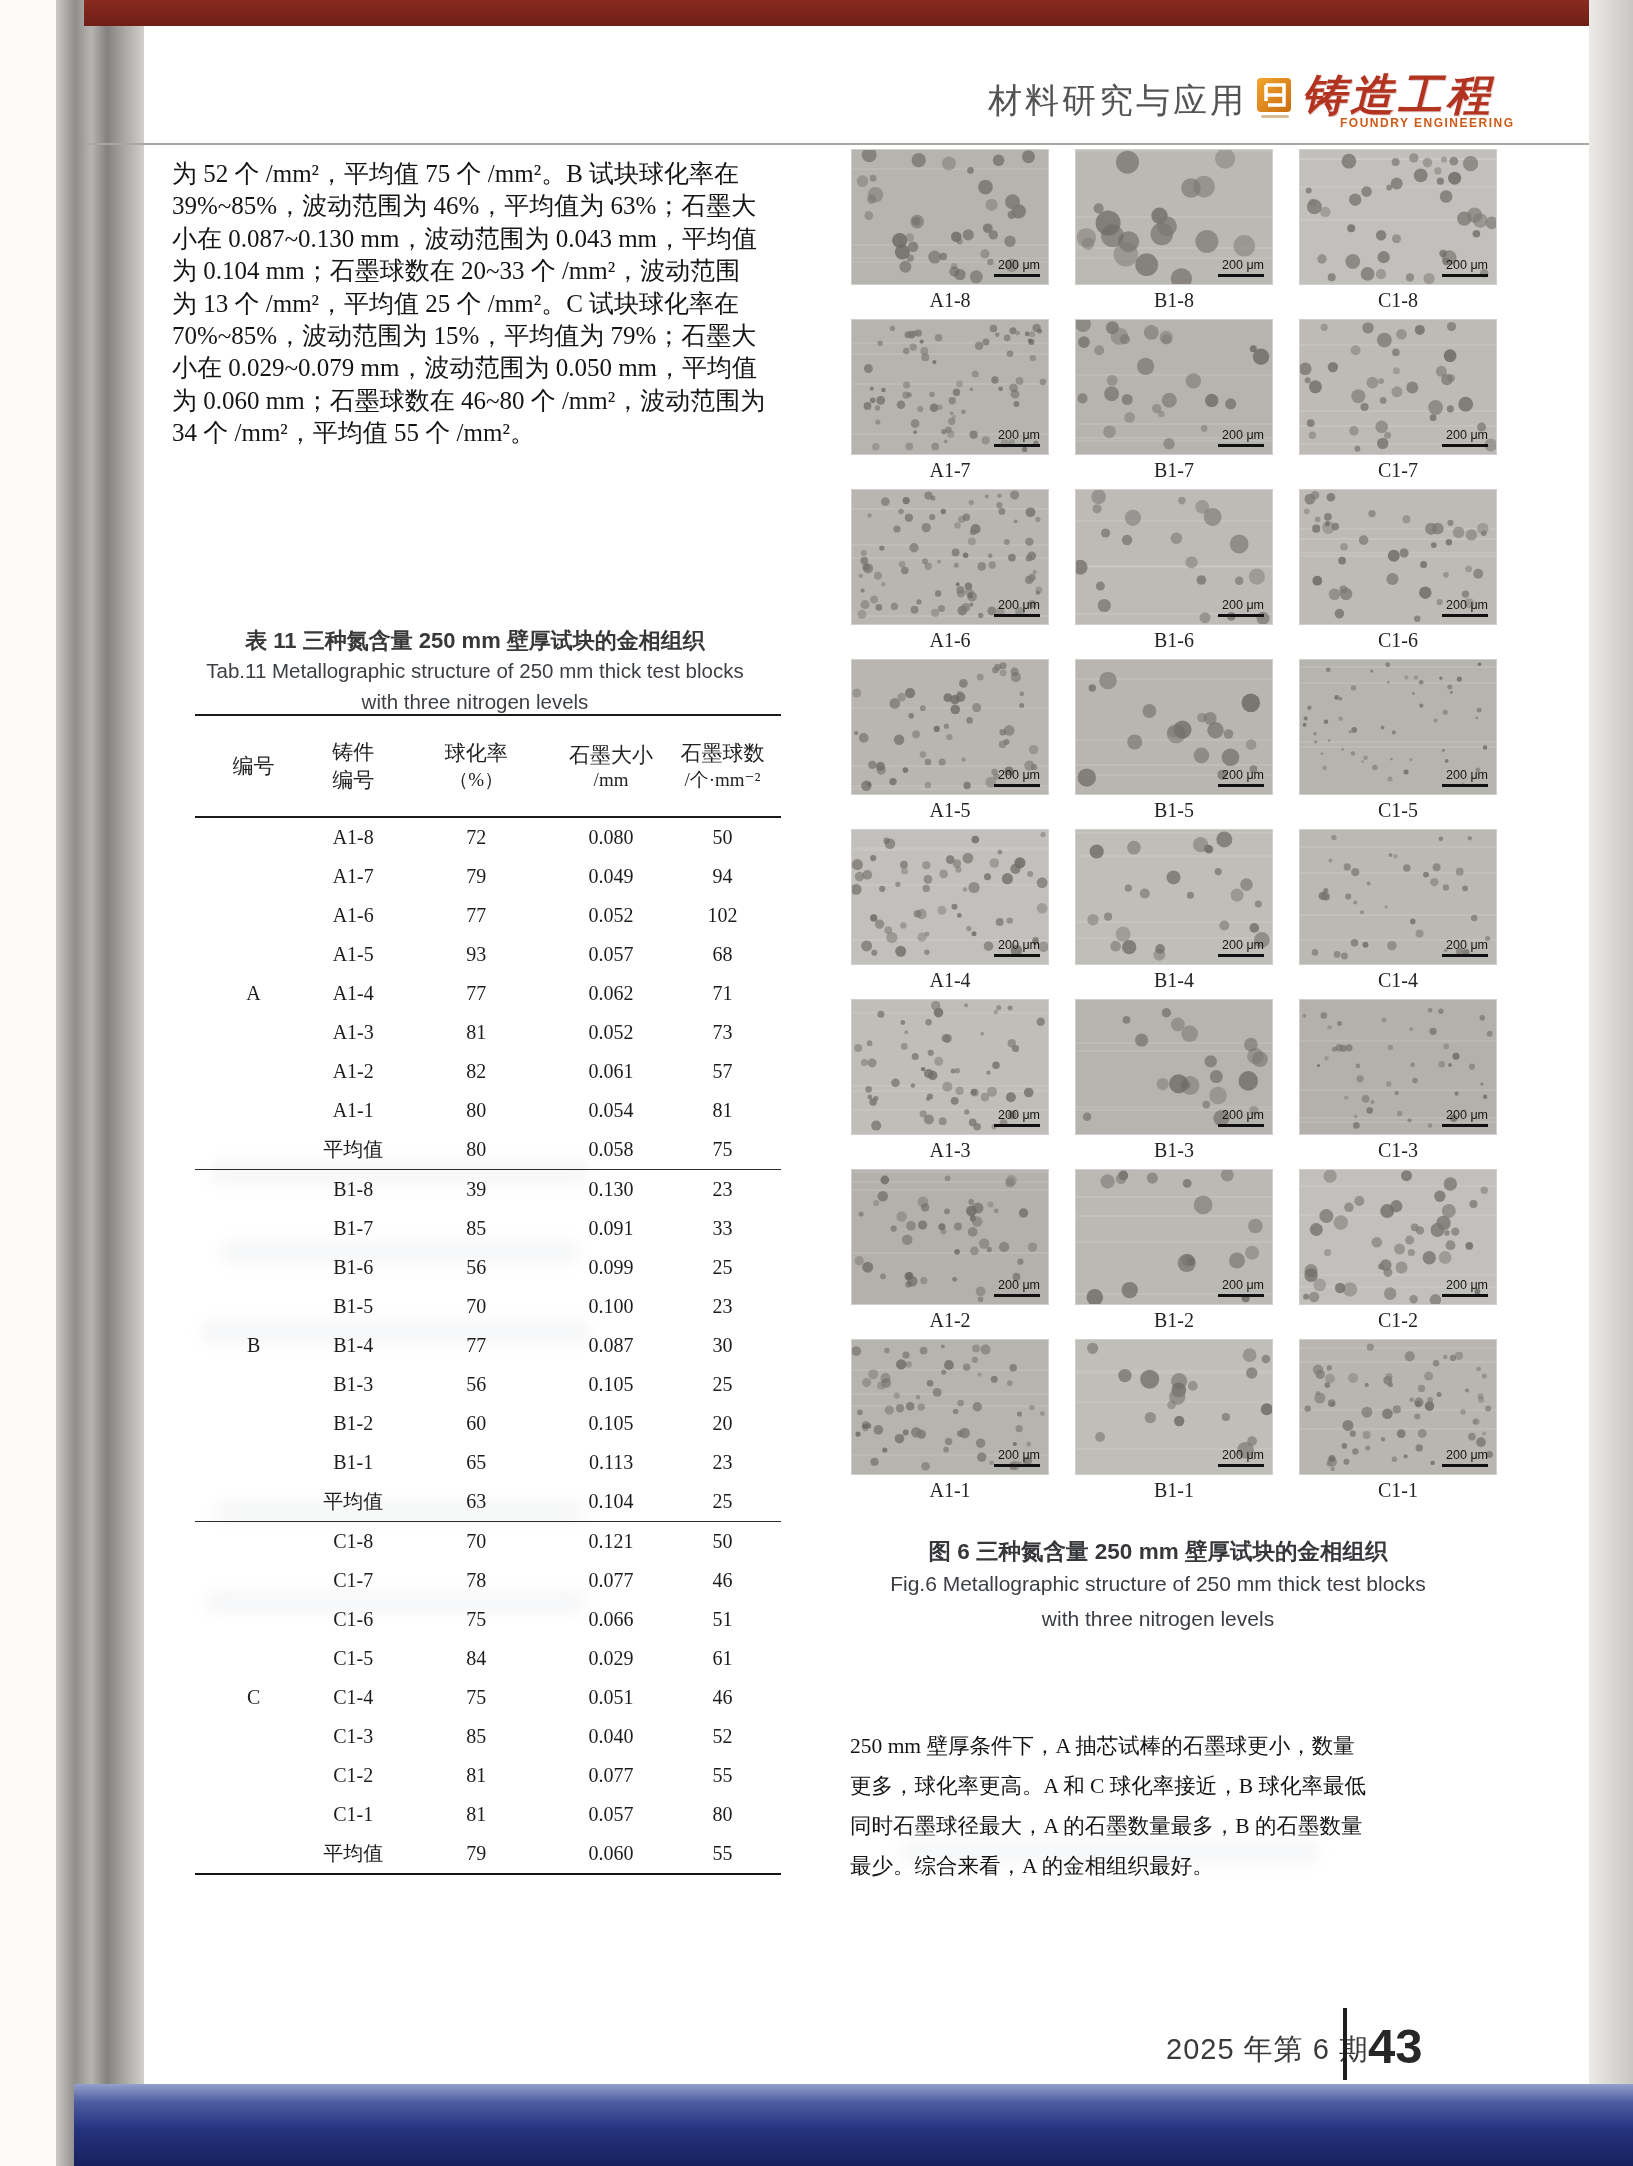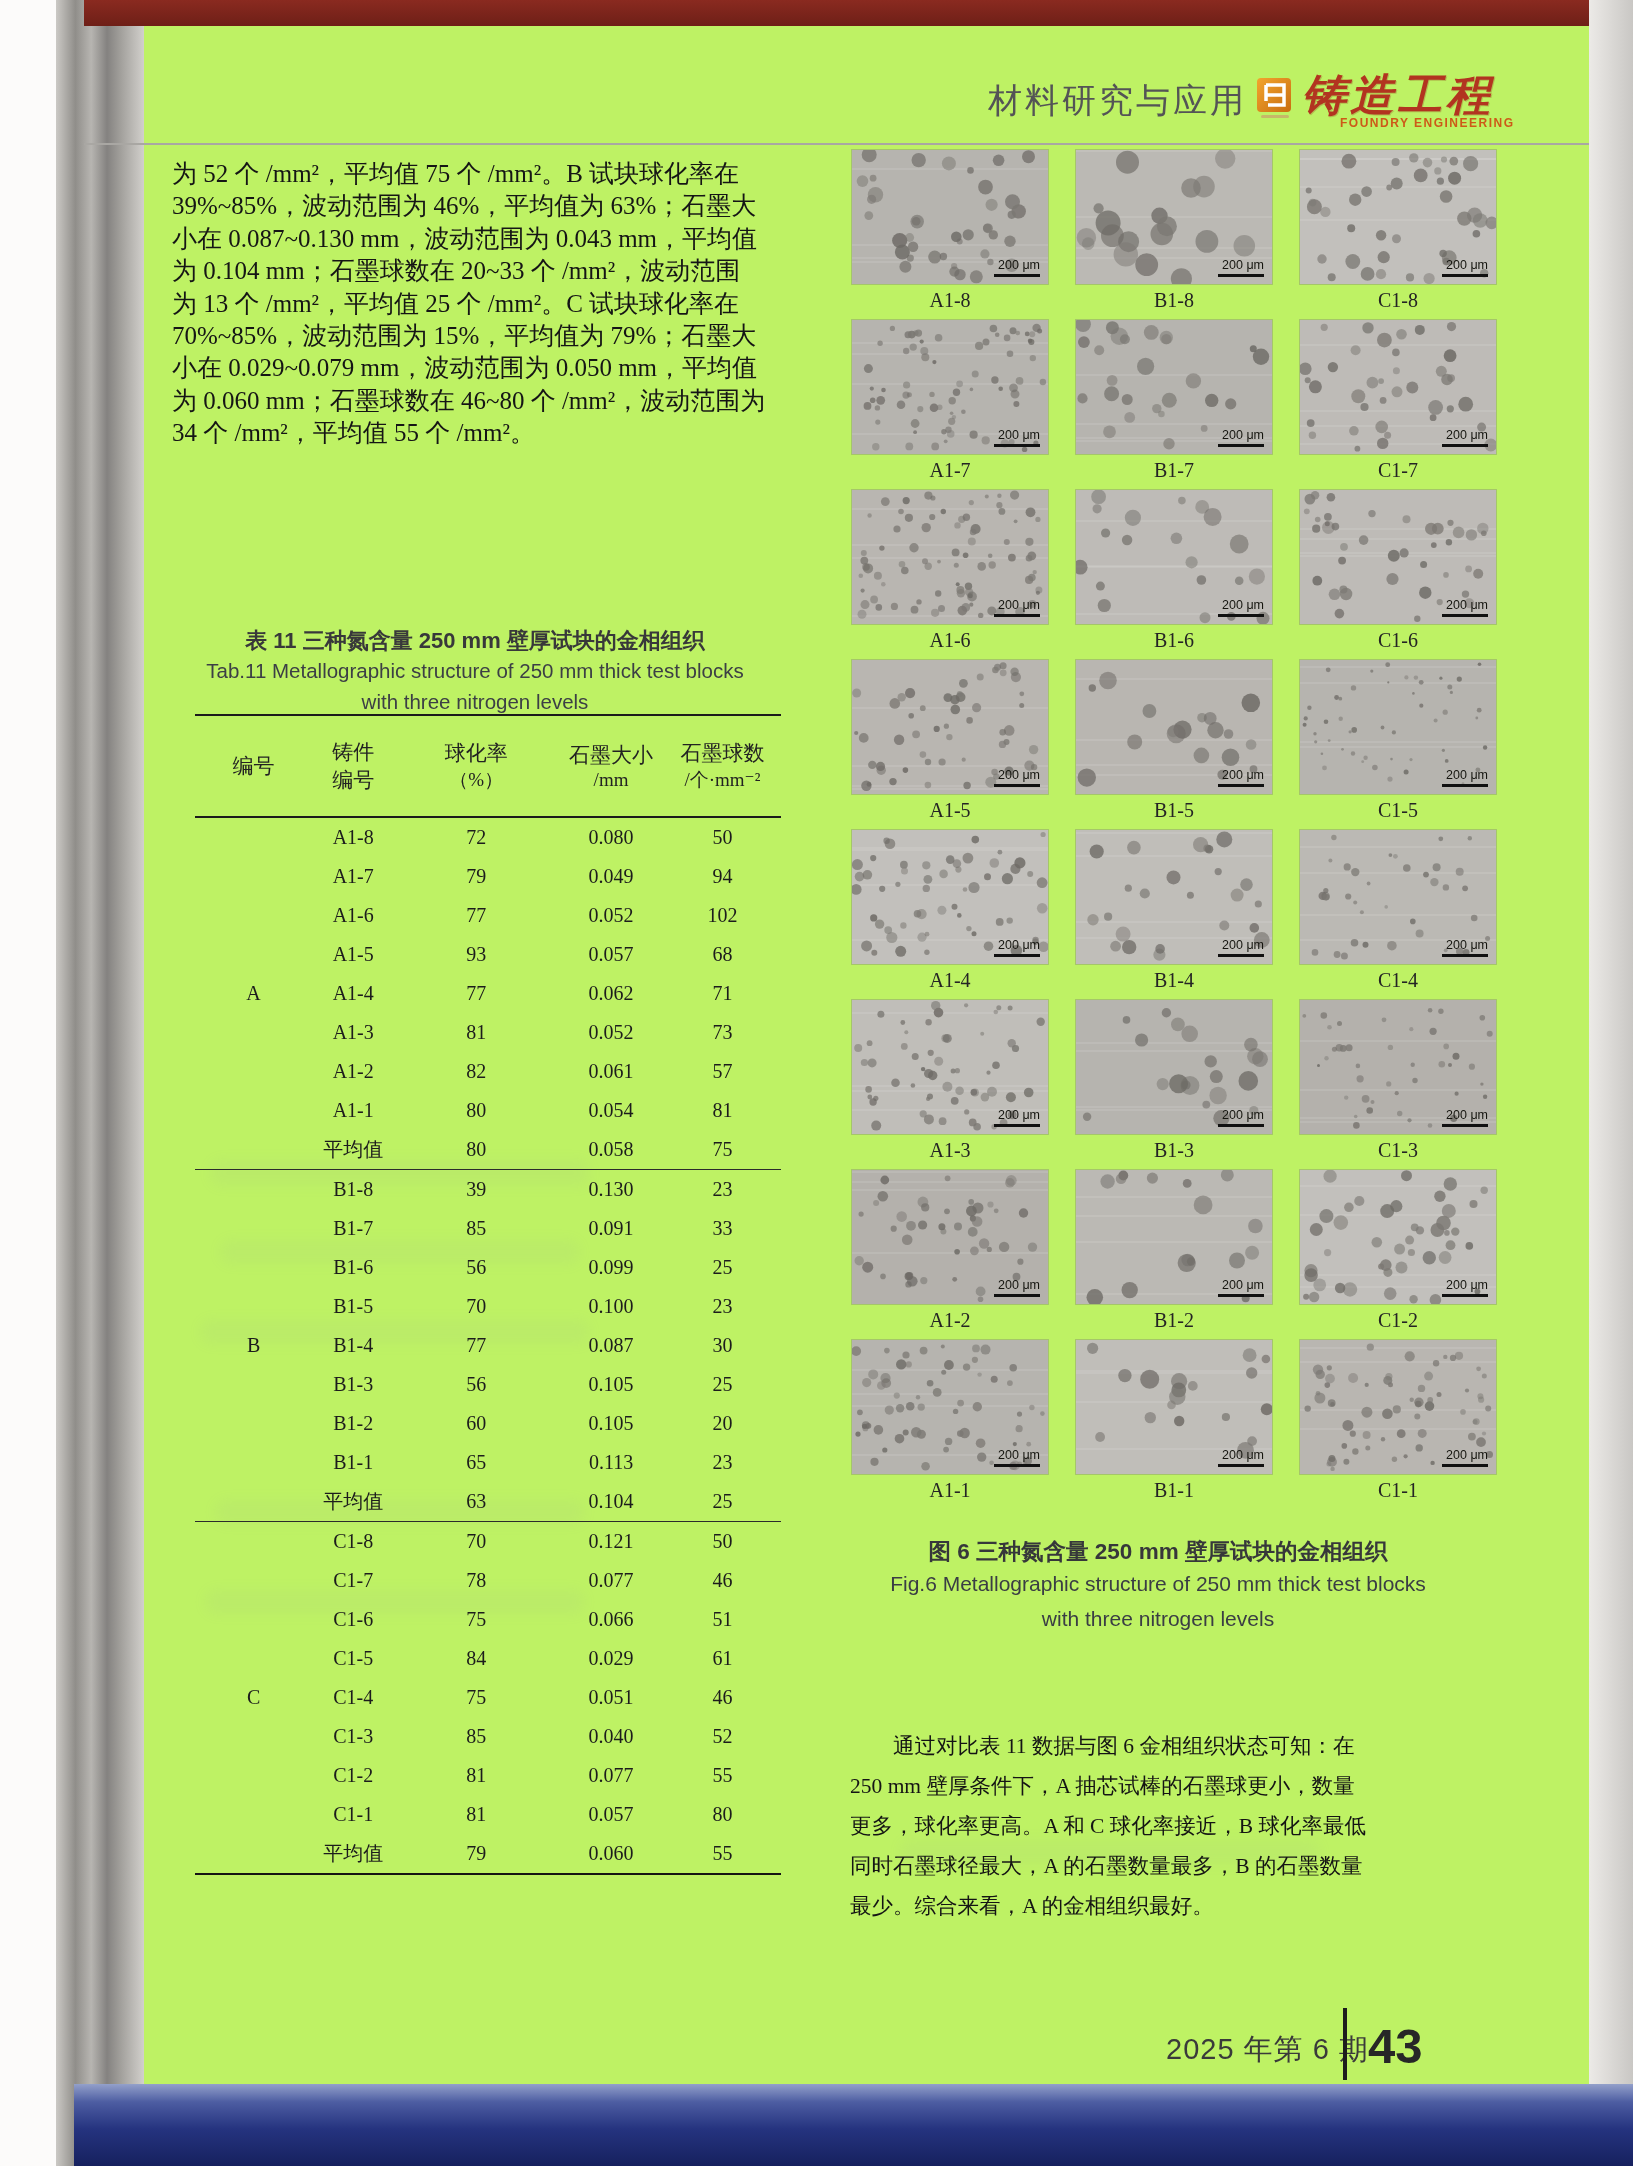--- a/index.html
+++ b/index.html
@@ -1,16 +1,16 @@
 <!DOCTYPE html>
 <html><head>
 <meta charset="utf-8">
 <style>
   html,body{margin:0;padding:0;background:#e9e8e6;}
-  .page{position:relative;width:1633px;height:2166px;background:#bef264;overflow:hidden;
+  .page{position:relative;width:1633px;height:2166px;background:#ffffff;overflow:hidden;
         font-family:"Liberation Serif","DejaVu Serif",serif;color:#1e1e1e;}
 
   
   .left-margin{position:absolute;left:0;top:0;width:56px;height:100%;background:#fcfbfa;}
   .scan-band{position:absolute;left:56px;top:0;width:88px;height:100%;
      background:linear-gradient(90deg,#cbc9c5 0%,#908e8a 22%,#b7b5b1 40%,#848280 58%,#9f9d99 72%,#d2d0cc 100%);}
   .top-band{position:absolute;left:84px;right:44px;top:0;height:26px;background:linear-gradient(180deg,#8a2a20,#6e1f17);}
   .right-edge{position:absolute;right:0;top:0;width:44px;height:100%;
      background:linear-gradient(90deg,#eceae7,#c9c7c4);}
   .bottom-band{position:absolute;left:74px;right:0;bottom:0;height:82px;
@@ -1605,21 +1605,20 @@
         </svg>
         <div class="fig-label">C1-1</div>
       </div>
     </div>
 
   <div class="fcap zh">图 6 三种氮含量 250 mm 壁厚试块的金相组织</div>
   <div class="fcap en1">Fig.6 Metallographic structure of 250 mm thick test blocks</div>
   <div class="fcap en2">with three nitrogen levels</div>
 
   <div class="disc-par">
-      <div class="tline indent">通过对比表 11 数据与图 6 金相组织状态可知：在</div>
       <div class="tline">250 mm 壁厚条件下，A 抽芯试棒的石墨球更小，数量</div>
       <div class="tline">更多，球化率更高。A 和 C 球化率接近，B 球化率最低</div>
       <div class="tline">同时石墨球径最大，A 的石墨数量最多，B 的石墨数量</div>
       <div class="tline">最少。综合来看，A 的金相组织最好。</div>
     </div>
 
   <div class="footer-issue">2025 年第 6 期</div>
   <div class="footer-divider"></div>
   <div class="footer-page">43</div>
 

